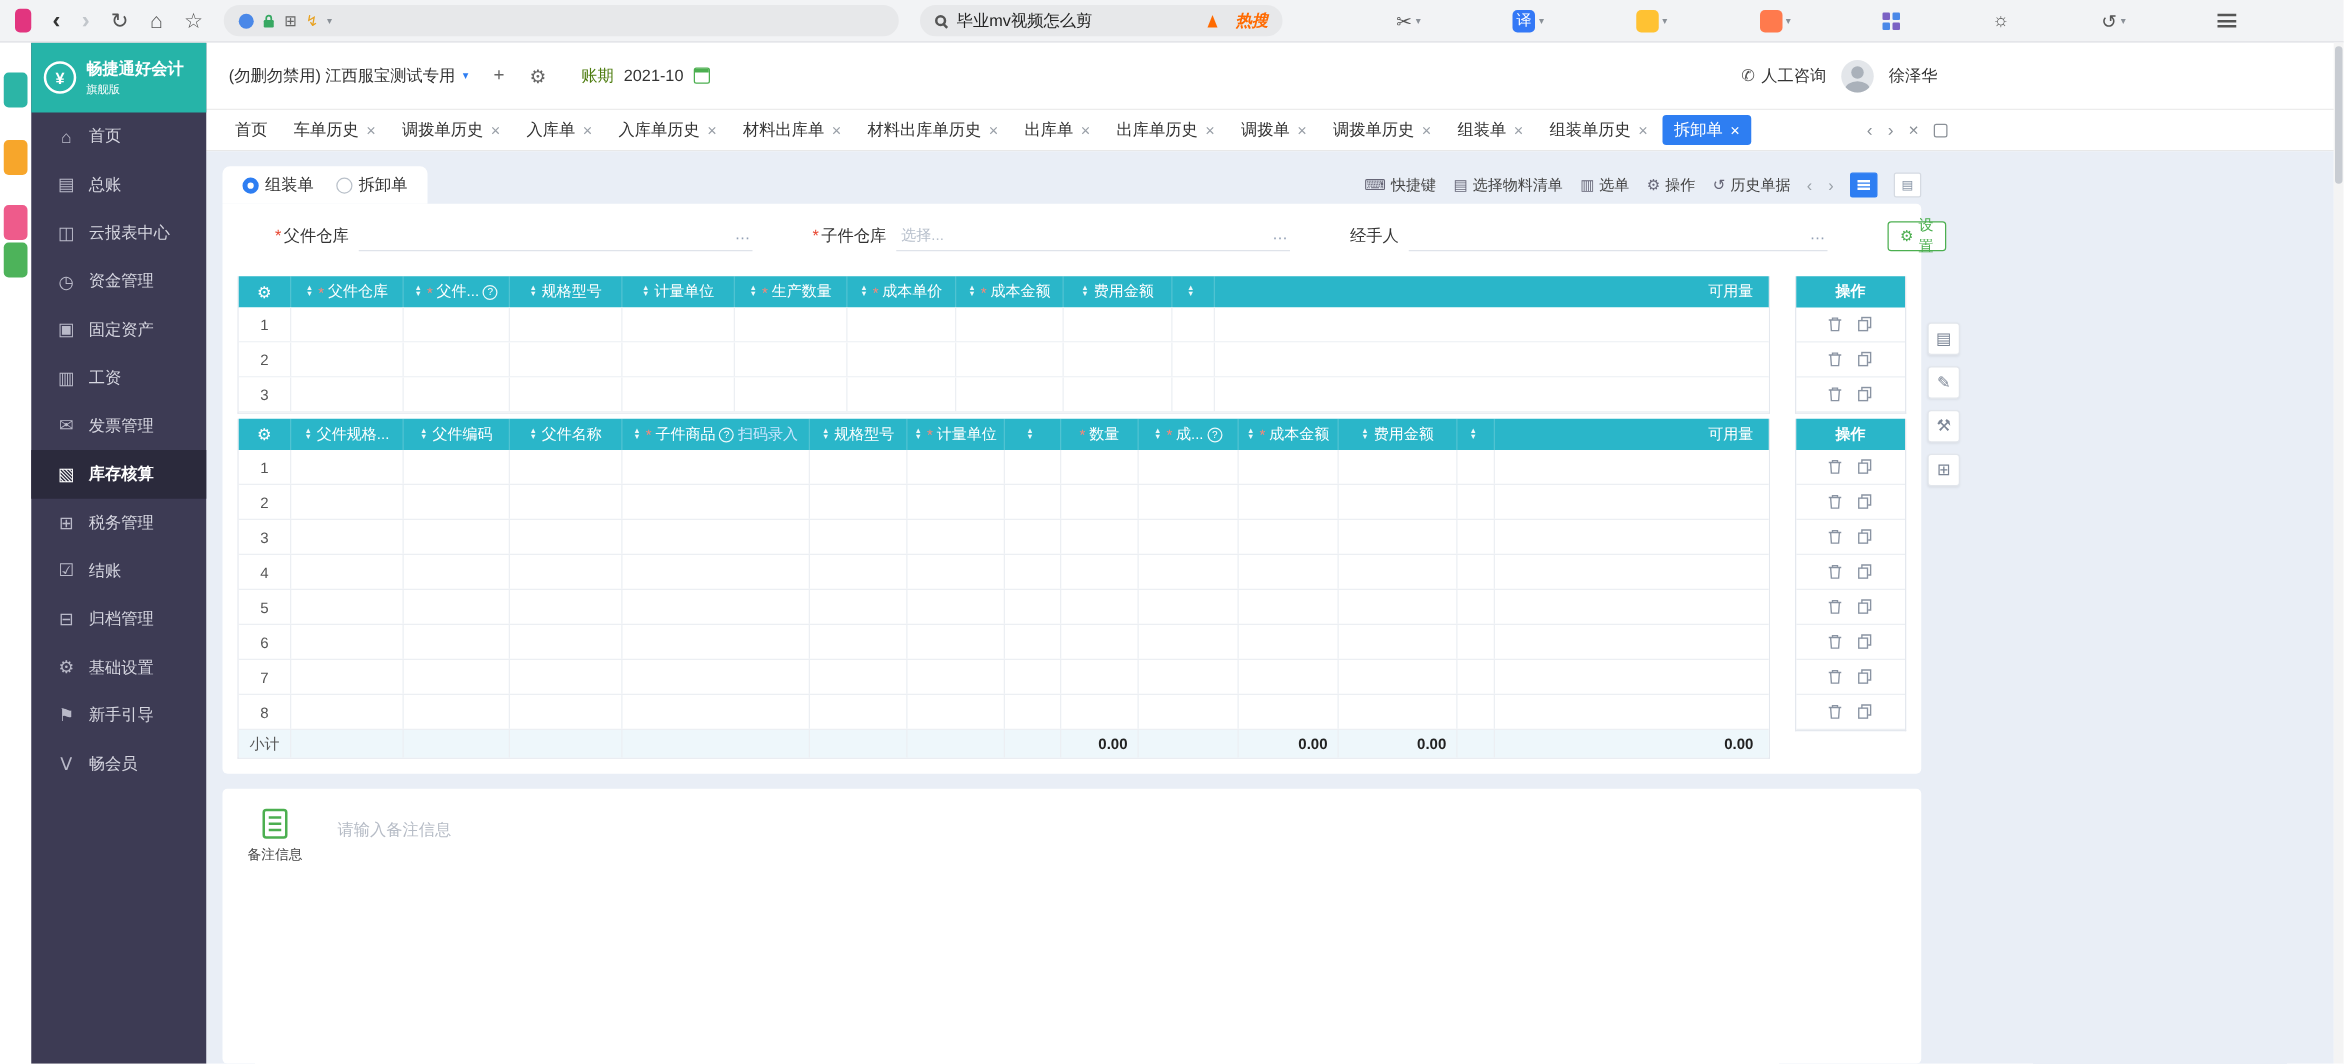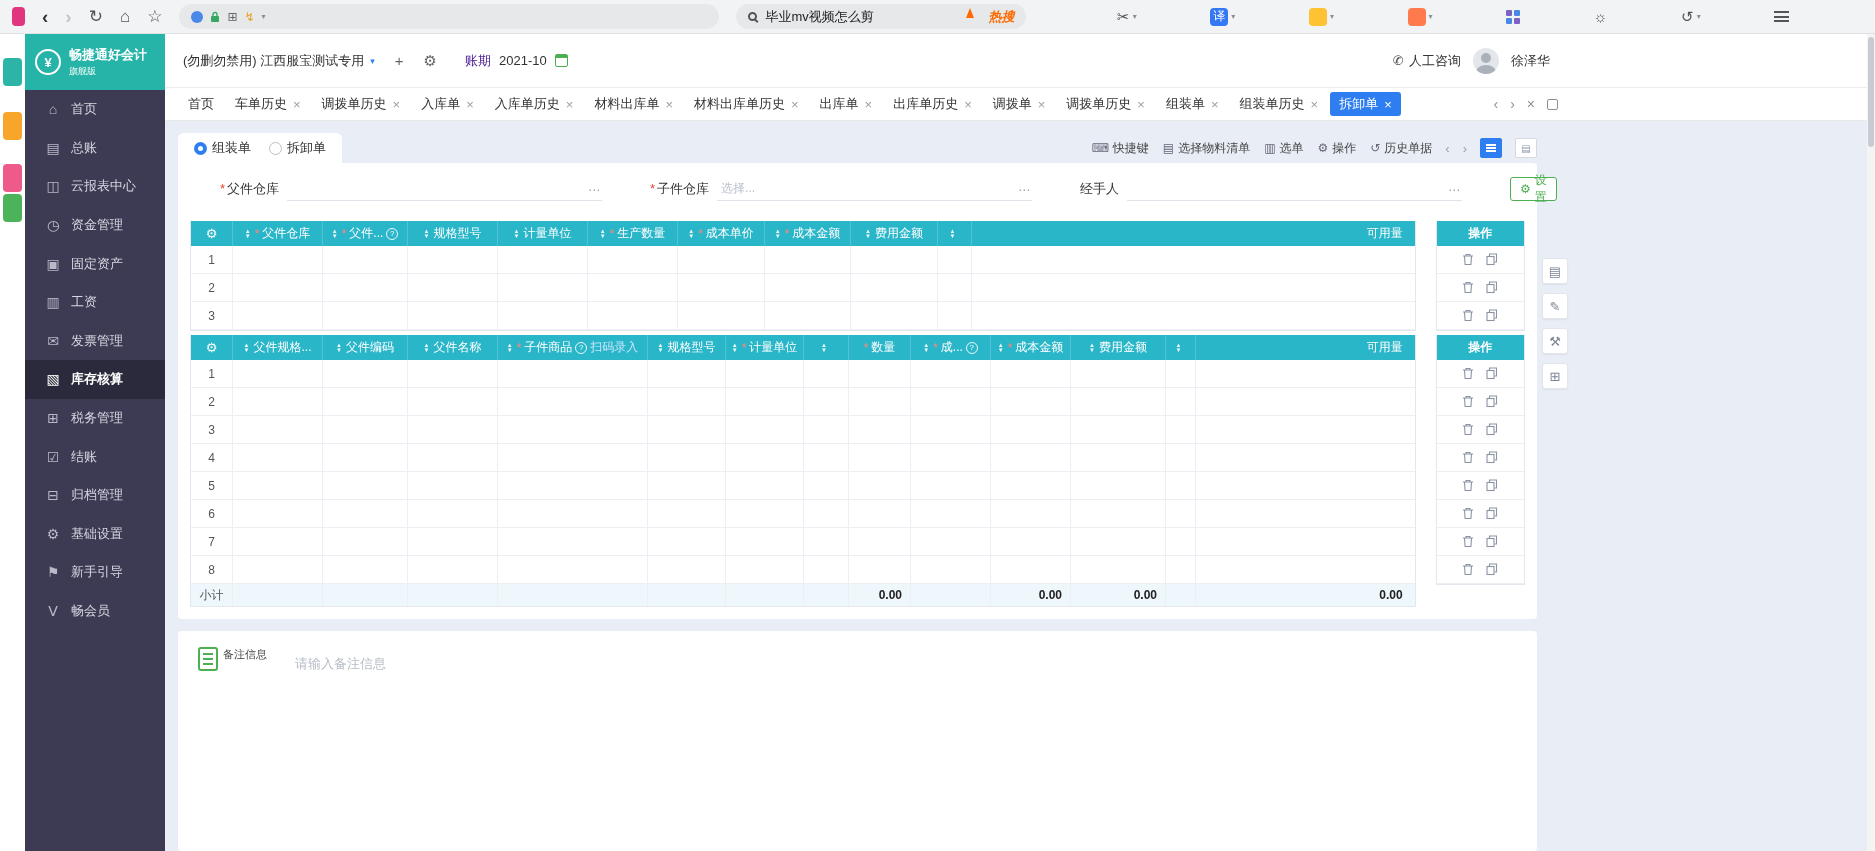--- a/index.html
+++ b/index.html
@@ -18,21 +18,21 @@
   gap:7px;padding:0 12px;}
 .site-dot{width:12px;height:12px;border-radius:50%;background:#4a88e8;flex:0 0 auto;}
 .url-text{font-size:14px;color:#3a72b8;white-space:nowrap;overflow:hidden;flex:1;}
 .u-ic{color:#666;font-size:12px;}
 .u-ic.bolt{color:#e8a11f;}
 .search-bar{width:290px;height:25px;background:#e7e8ea;border-radius:13px;display:flex;align-items:center;
   gap:8px;padding:0 12px;}
 .mag{width:9px;height:9px;border:2px solid #555;border-radius:50%;position:relative;flex:0 0 auto;}
 .mag::after{content:"";position:absolute;width:2px;height:5px;background:#555;transform:rotate(-45deg);right:-2px;bottom:-4px;}
 .s-text{font-size:13px;color:#222;white-space:nowrap;flex:1;overflow:hidden;}
-.hot{display:flex;gap:14px;}
+.hot{display:flex;align-items:center;gap:14px;}
 .flame{width:0;height:0;border-left:4px solid transparent;border-right:4px solid transparent;border-bottom:10px solid #ff6a00;}
 .hot b{font-size:13px;color:#ff6a00;font-style:italic;}
 .ext-cluster{flex:1;display:flex;align-items:center;justify-content:space-evenly;}
 .ext-item{display:flex;align-items:center;gap:3px;cursor:pointer;}
 .glyph-ic{font-size:15px;color:#555;}
 .caret{font-size:8px;color:#8a9097;}
 .sq-ic{width:18px;height:18px;border-radius:4px;display:flex;align-items:center;justify-content:center;
   color:#fff;font-size:12px;}
 .sq-blue{background:#3478f6;}
 .sq-yellow{background:#ffc233;}
@@ -66,21 +66,21 @@
 .menu-item.active .mi-icon{color:#fff;}
 
 
 .main{position:absolute;left:165px;top:34px;right:8px;bottom:0;display:flex;flex-direction:column;background:#fff;}
 .topbar{height:54px;background:#fff;border-bottom:1px solid #ececec;}
 .topbar-inner{width:1403px;height:100%;display:flex;align-items:center;padding:0 18px;}
 .company{display:flex;align-items:center;gap:6px;font-size:13px;color:#333;cursor:pointer;}
 .chev{font-size:9px;color:#2e7ef2;}
 .tb-btn{margin-left:20px;color:#666;font-size:15px;cursor:pointer;}
 .period{display:flex;align-items:center;gap:8px;margin-left:28px;font-size:13px;}
-.p-label{color:#4c1d95;}
+.p-label{color:#4d7c0f;}
 .p-value{color:#333;}
 .cal-icon{width:13px;height:13px;border:1px solid #4caf50;border-radius:2px;position:relative;display:inline-block;}
 .cal-icon::before{content:"";position:absolute;left:0;right:0;top:0;height:3px;background:#4caf50;}
 .topbar-right{margin-left:auto;display:flex;align-items:center;gap:12px;}
 .consult{display:flex;align-items:center;gap:5px;font-size:13px;color:#333;cursor:pointer;}
 .headset{font-size:13px;color:#555;}
 .avatar{width:26px;height:26px;border-radius:50%;background:#e3e6ea;position:relative;overflow:hidden;}
 .avatar::before{content:"";position:absolute;top:5px;left:8px;width:10px;height:10px;border-radius:50%;background:#aab1ba;}
 .avatar::after{content:"";position:absolute;top:17px;left:3px;width:20px;height:14px;border-radius:50%;background:#aab1ba;}
 .uname{font-size:13px;color:#333;}
@@ -190,21 +190,21 @@
 
 
 .ops{width:90px;margin-left:20px;border:1px solid #e4e8ee;border-top:none;background:#fff;}
 .ops .ghead{justify-content:center;font-size:12px;font-weight:bold;}
 .op-row{height:28px;display:flex;align-items:center;justify-content:center;gap:12px;border-bottom:1px solid #eceff3;}
 .op-ic{display:flex;align-items:center;cursor:pointer;}
 
 
 .remarks-panel{width:1359px;background:#fff;border-radius:4px;margin-top:12px;flex:1;
   display:flex;align-items:flex-start;gap:28px;padding:16px 20px;}
-.rm-tab{display:flex;flex-direction:row;align-items:flex-start;gap:5px;cursor:pointer;}
+.rm-tab{display:flex;flex-direction:column;align-items:center;gap:5px;cursor:pointer;}
 .rm-icon{width:20px;height:24px;border:2px solid #4caf50;border-radius:3px;position:relative;}
 .rm-icon::before{content:"";position:absolute;left:3px;right:3px;top:4px;height:2px;background:#4caf50;
   box-shadow:0 5px 0 #4caf50,0 10px 0 #4caf50;}
 .rm-label{font-size:11px;color:#444;white-space:nowrap;}
 .rm-placeholder{font-size:13px;color:#b6bcc6;padding-top:8px;cursor:text;}
 
 
 .side-tools{position:absolute;left:1377px;top:137px;display:flex;flex-direction:column;gap:9px;}
 .stool{width:26px;height:26px;background:#fff;border:1px solid #e2e6ec;border-radius:3px;
   display:flex;align-items:center;justify-content:center;color:#7c8696;font-size:13px;

